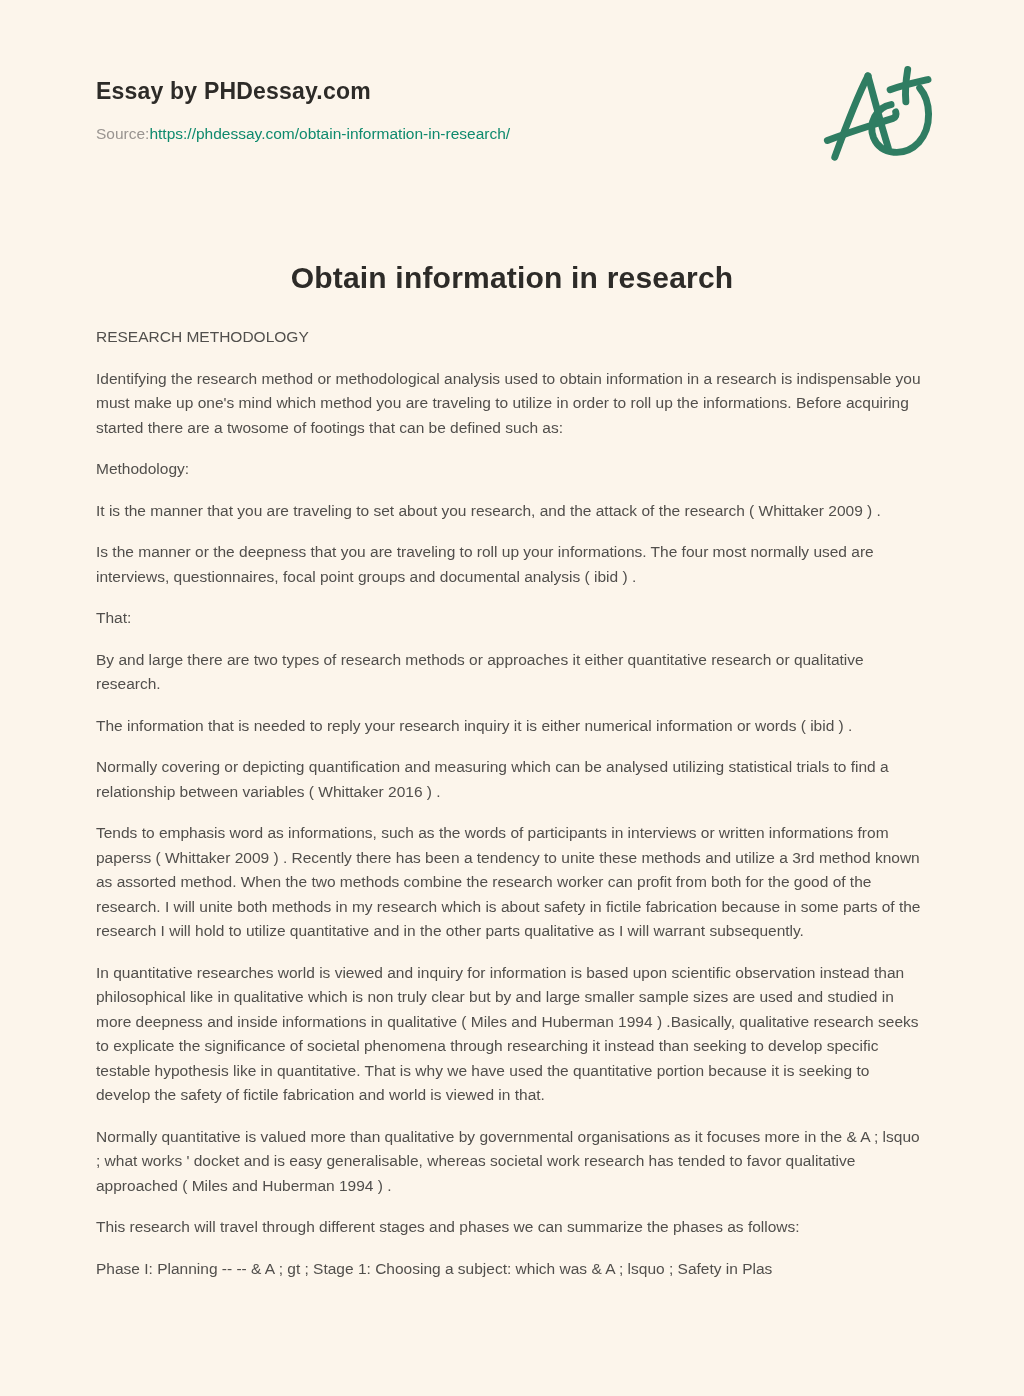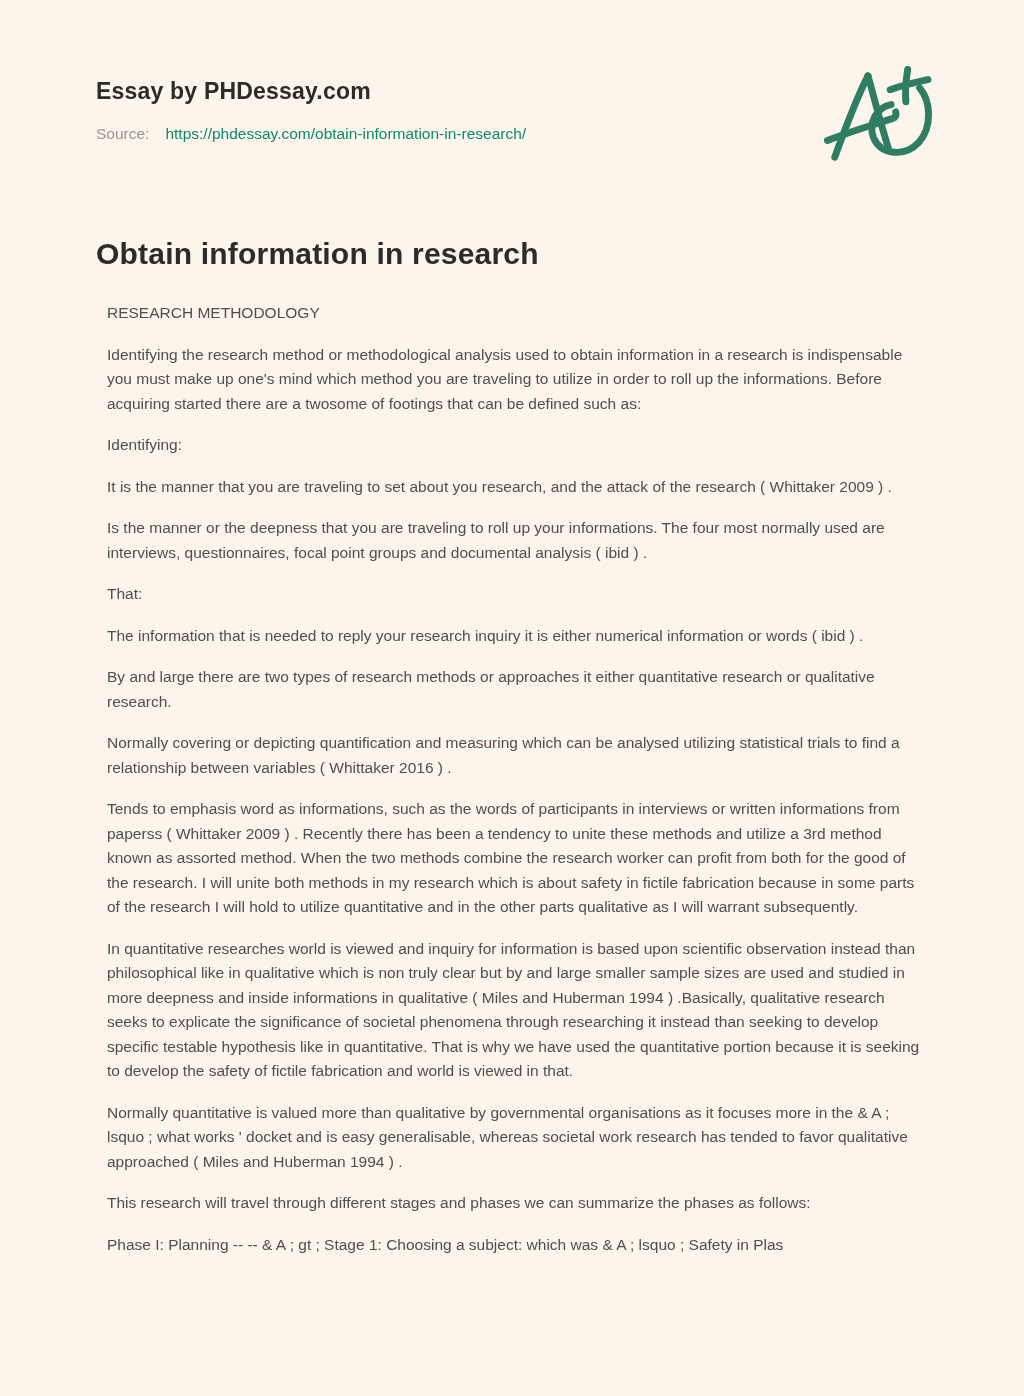--- a/index.html
+++ b/index.html
@@ -36,40 +36,40 @@
     color:var(--ink-dark);
   }
   .source-line{
     margin-top:20px;
     font-size:15.5px;
     color:var(--ink-muted);
   }
   .source-link{
     color:var(--link);
     text-decoration:none;
-    margin-left:16px;
+    margin-left:0;
   }
   .logo{
     position:absolute;
     top:62px;
     right:84px;
     width:120px;
     height:110px;
   }
   .logo svg{width:100%;height:100%;}
   .title{
-    margin-top:94px;
+    margin-top:118px;
     font-size:30px;
     font-weight:700;
     letter-spacing:.2px;
     color:var(--ink-dark);
+    text-align:center;
   }
   .article{
     margin-top:30px;
-    margin-left:11px;
   }
   .article p.para{
     font-size:15.5px;
     line-height:24.5px;
     color:var(--ink-body);
     margin:0 0 17px 0;
     max-width:832px;
   }
 </style>
 </head>
@@ -96,26 +96,26 @@
         <path d="M76 28 C90 23 104 20 117 17"></path>
         <path d="M108 26 C120 40 122 68 107 85 C92 101 66 99 58 80 C52 64 61 47 77 44"></path>
       </svg>
     </div>
 
     <h1 class="title">Obtain information in research</h1>
 
     <main class="article">
         <p class="para">RESEARCH METHODOLOGY</p>
         <p class="para">Identifying the research method or methodological analysis used to obtain information in a research is indispensable you must make up one's mind which method you are traveling to utilize in order to roll up the informations. Before acquiring started there are a twosome of footings that can be defined such as:</p>
-        <p class="para">Identifying:</p>
+        <p class="para">Methodology:</p>
         <p class="para">It is the manner that you are traveling to set about you research, and the attack of the research ( Whittaker 2009 ) .</p>
         <p class="para">Is the manner or the deepness that you are traveling to roll up your informations. The four most normally used are interviews, questionnaires, focal point groups and documental analysis ( ibid ) .</p>
         <p class="para">That:</p>
+        <p class="para">By and large there are two types of research methods or approaches it either quantitative research or qualitative research.</p>
         <p class="para">The information that is needed to reply your research inquiry it is either numerical information or words ( ibid ) .</p>
-        <p class="para">By and large there are two types of research methods or approaches it either quantitative research or qualitative research.</p>
         <p class="para">Normally covering or depicting quantification and measuring which can be analysed utilizing statistical trials to find a relationship between variables ( Whittaker 2016 ) .</p>
         <p class="para">Tends to emphasis word as informations, such as the words of participants in interviews or written informations from paperss ( Whittaker 2009 ) . Recently there has been a tendency to unite these methods and utilize a 3rd method known as assorted method. When the two methods combine the research worker can profit from both for the good of the research. I will unite both methods in my research which is about safety in fictile fabrication because in some parts of the research I will hold to utilize quantitative and in the other parts qualitative as I will warrant subsequently.</p>
         <p class="para">In quantitative researches world is viewed and inquiry for information is based upon scientific observation instead than philosophical like in qualitative which is non truly clear but by and large smaller sample sizes are used and studied in more deepness and inside informations in qualitative ( Miles and Huberman 1994 ) .Basically, qualitative research seeks to explicate the significance of societal phenomena through researching it instead than seeking to develop specific testable hypothesis like in quantitative. That is why we have used the quantitative portion because it is seeking to develop the safety of fictile fabrication and world is viewed in that.</p>
         <p class="para">Normally quantitative is valued more than qualitative by governmental organisations as it focuses more in the &amp; A ; lsquo ; what works ' docket and is easy generalisable, whereas societal work research has tended to favor qualitative approached ( Miles and Huberman 1994 ) .</p>
         <p class="para">This research will travel through different stages and phases we can summarize the phases as follows:</p>
         <p class="para">Phase I: Planning -- -- &amp; A ; gt ; Stage 1: Choosing a subject: which was &amp; A ; lsquo ; Safety in Plas</p>
       </main>
 
   </div>
 </div>

